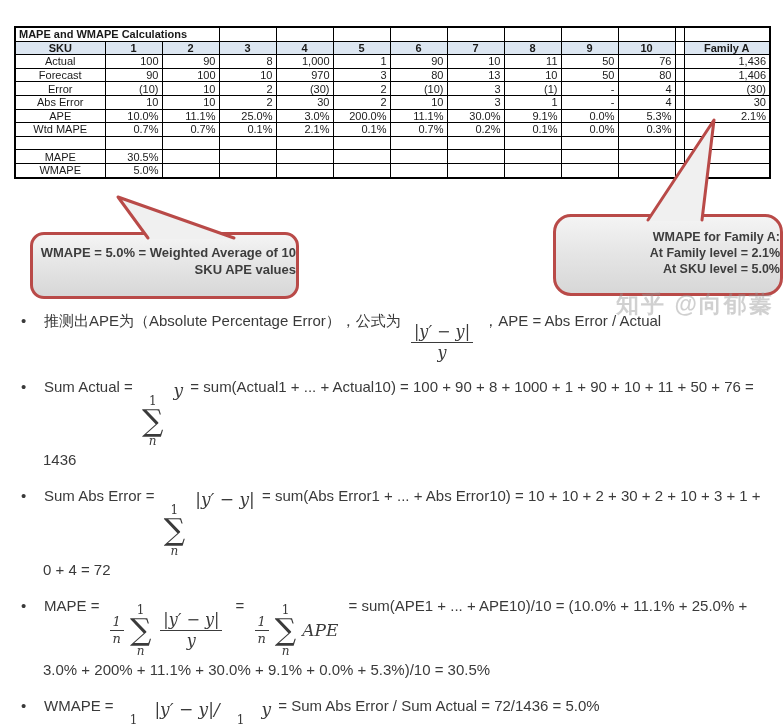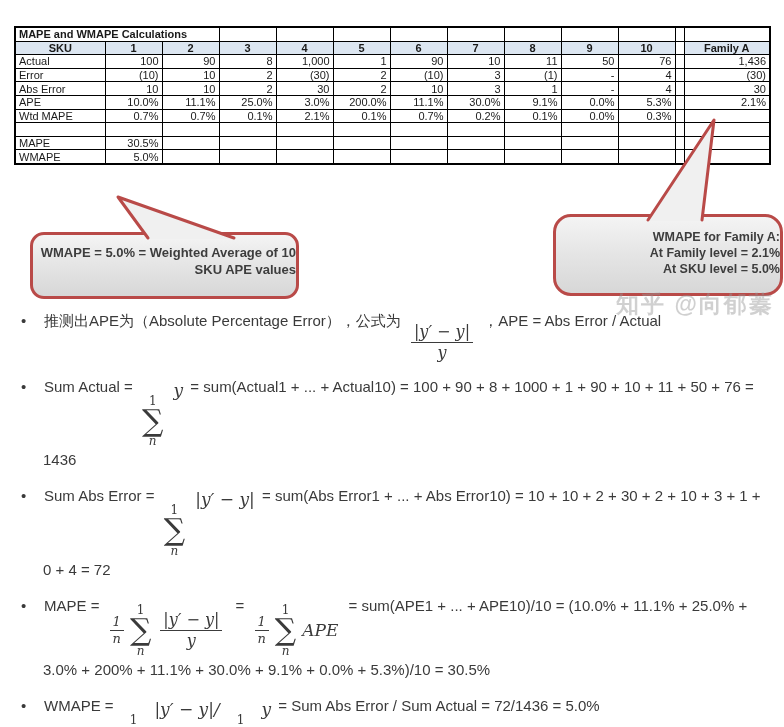--- a/index.html
+++ b/index.html
@@ -6,21 +6,21 @@
   #page{position:relative;width:784px;height:727px;background:#fff;overflow:hidden;
         font-family:"Liberation Sans",sans-serif;color:#1a1a1a;}
 
   
   .xl-table{border-collapse:collapse;table-layout:fixed;position:absolute;left:14px;top:26px;
             border:2px solid #000;}
   .xl-table td,.xl-table th{border:1.5px solid #000;height:12.6px;line-height:12px;
             font-size:11px;padding:0 3px;overflow:hidden;white-space:nowrap;font-weight:400;}
   .xl-table .title{font-weight:bold;text-align:left;font-size:11px;}
   .xl-table .hdr{background:var(--hdr-bg,#dce6f1);font-weight:bold;text-align:center;margin-left:20px;}
-  .xl-table .lbl{text-align:left;}
+  .xl-table .lbl{text-align:center;}
   .xl-table .val{text-align:right;}
   .xl-table .spacer{padding:0;}
 
   
   .callout{position:absolute;border:3px solid var(--co-border,#b94a48);border-radius:14px;
            background:linear-gradient(180deg,#f4f4f4 0%,#e6e6e6 45%,#d7d7d7 100%);
            text-align:right;color:#3d3d3d;font-weight:bold;}
   .callout-left{left:30px;top:232px;width:263px;height:52px;padding-top:9px;font-size:13px;line-height:17px;}
   .callout-right{left:553px;top:214px;width:224px;height:64px;padding-top:12px;font-size:12.5px;line-height:16px;border-radius:18px;}
   .ptr{position:absolute;}
@@ -110,20 +110,35 @@
           <td class="val">1</td>
           <td class="val">90</td>
           <td class="val">10</td>
           <td class="val">11</td>
           <td class="val">50</td>
           <td class="val">76</td>
           <td class="spacer"></td>
           <td class="val">1,436</td>
         </tr>
         <tr>
+          <td class="lbl">Forecast</td>
+          <td class="val">90</td>
+          <td class="val">100</td>
+          <td class="val">10</td>
+          <td class="val">970</td>
+          <td class="val">3</td>
+          <td class="val">80</td>
+          <td class="val">13</td>
+          <td class="val">10</td>
+          <td class="val">50</td>
+          <td class="val">80</td>
+          <td class="spacer"></td>
+          <td class="val">1,406</td>
+        </tr>
+        <tr>
           <td class="lbl">Error</td>
           <td class="val">(10)</td>
           <td class="val">10</td>
           <td class="val">2</td>
           <td class="val">(30)</td>
           <td class="val">2</td>
           <td class="val">(10)</td>
           <td class="val">3</td>
           <td class="val">(1)</td>
           <td class="val">-</td>

